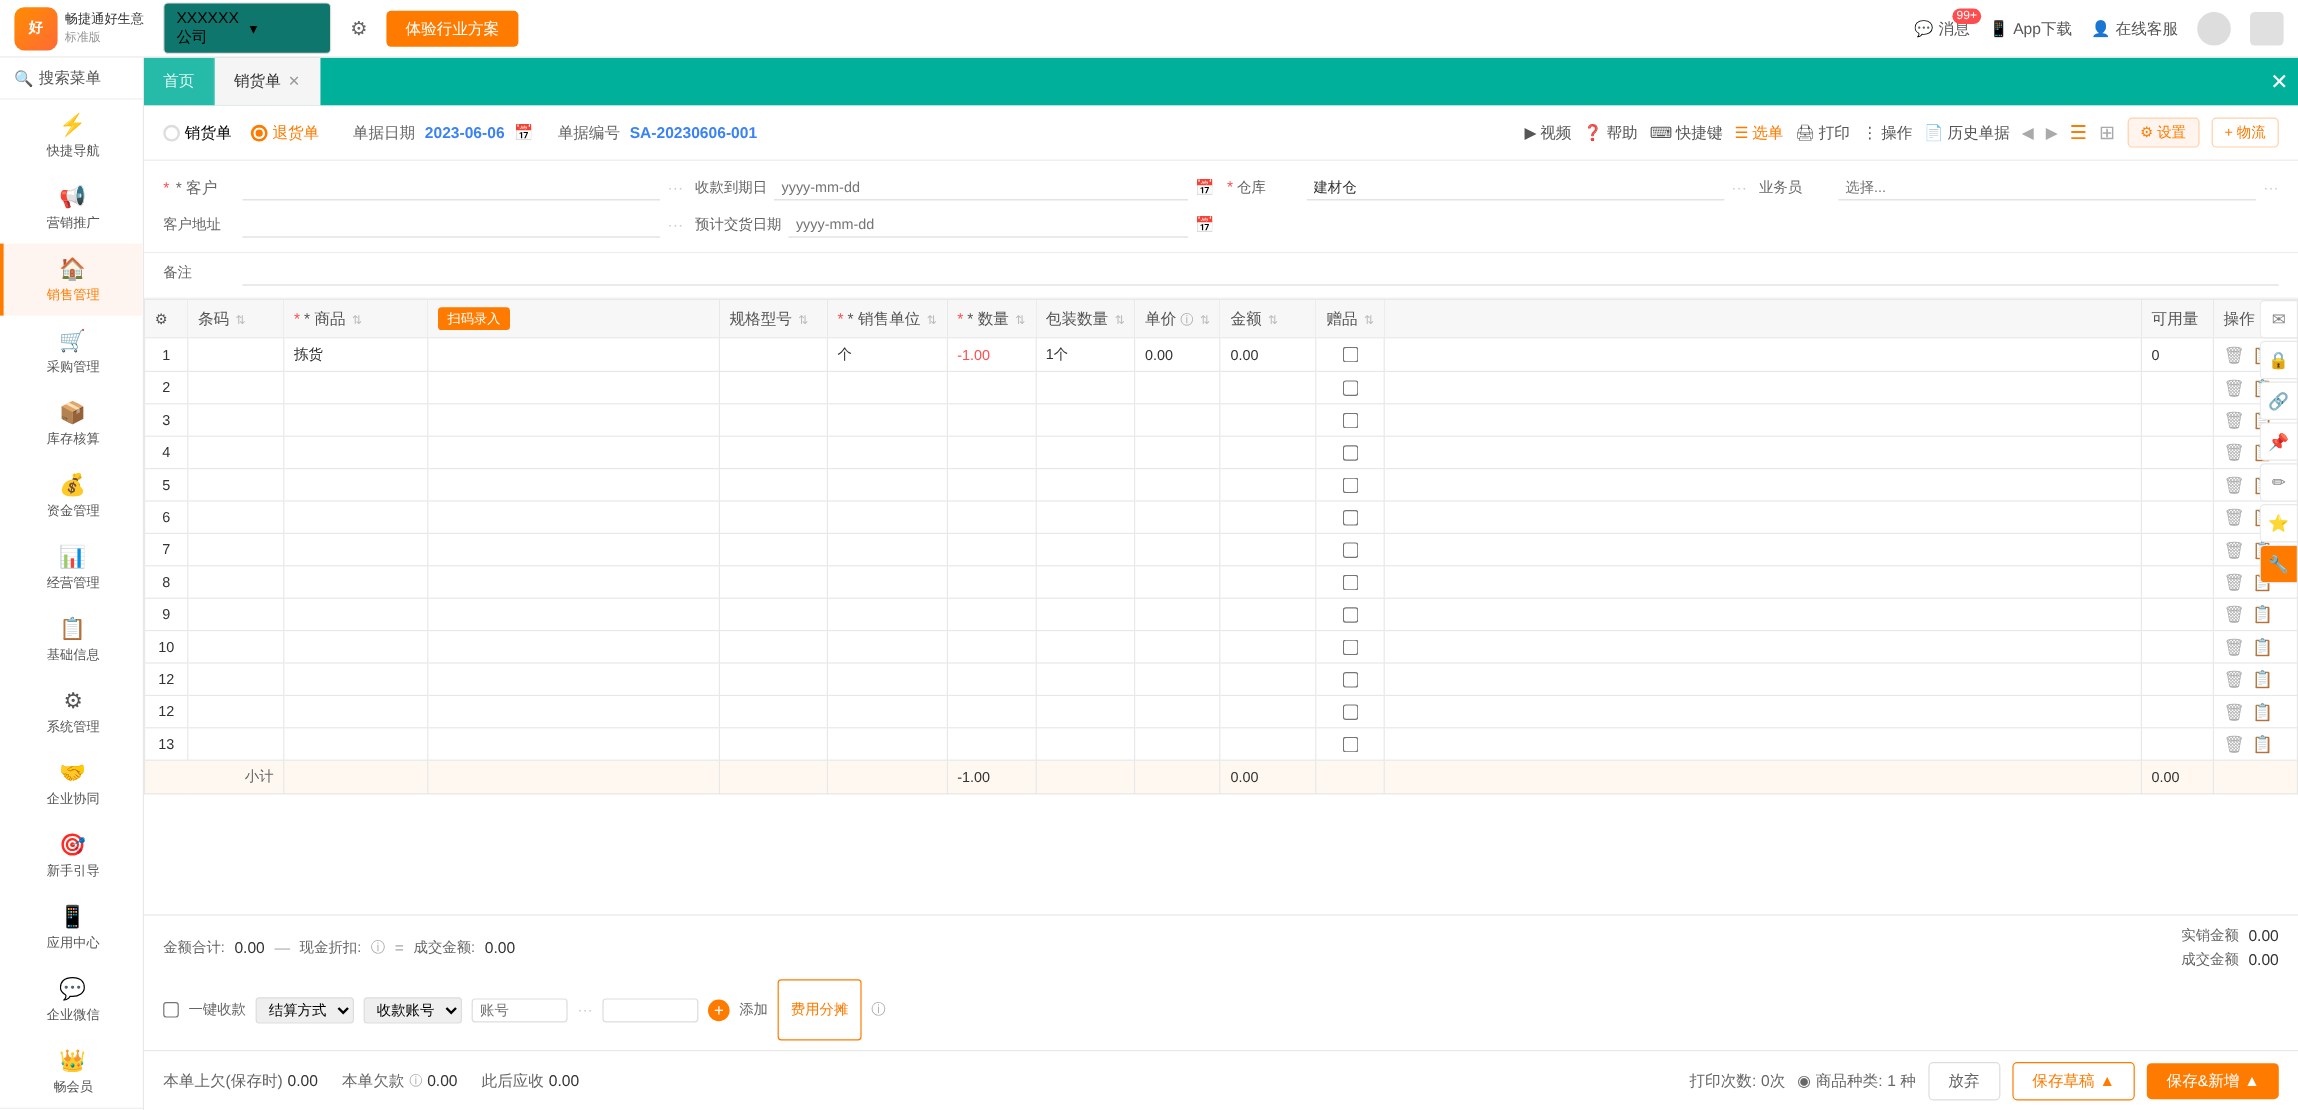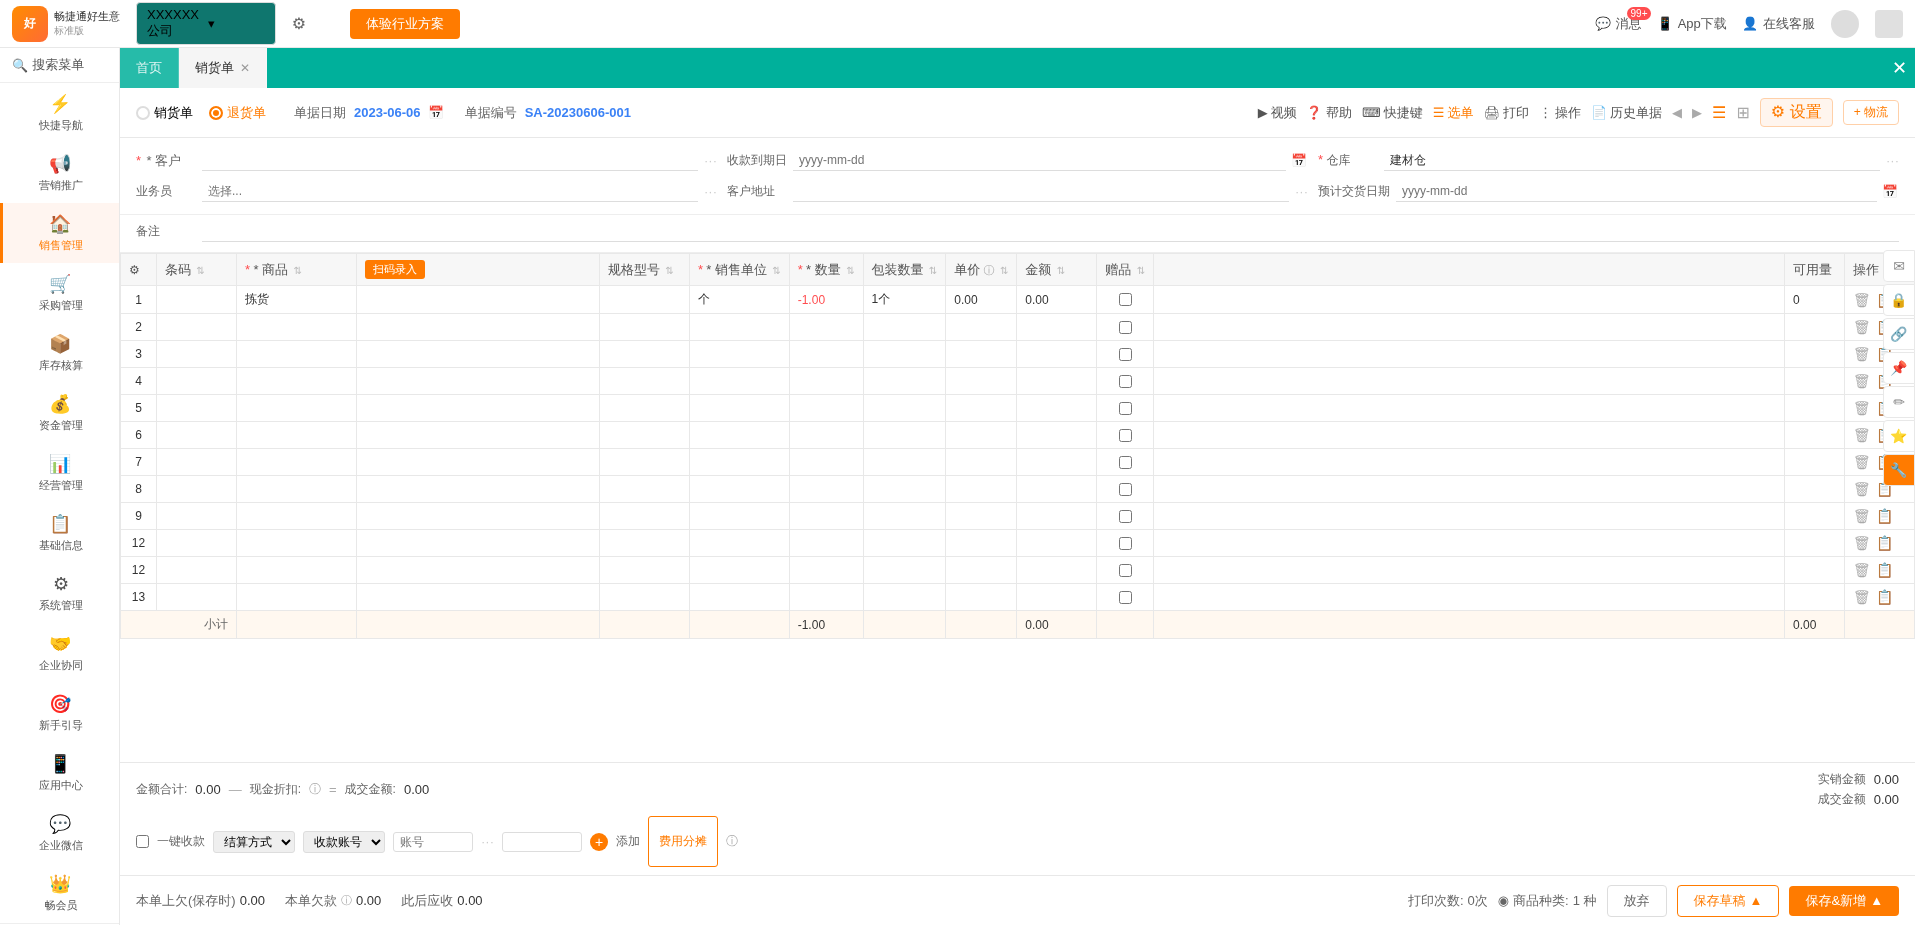--- a/index.html
+++ b/index.html
@@ -49,21 +49,20 @@
       display: flex; align-items: center; justify-content: center;
     }
     .trial-btn {
       background: #ff7b00;
       color: white;
       border: none;
       padding: 6px 16px;
       border-radius: 4px;
       cursor: pointer;
       font-size: 13px;
-      margin-left: 28px;
     }
     .top-right {
       margin-left: auto;
       display: flex; align-items: center; gap: 16px;
     }
     .top-right-item {
       display: flex; align-items: center; gap: 4px;
       cursor: pointer; color: #555; font-size: 12px;
       position: relative;
     }
@@ -153,37 +152,37 @@
     .meta-label { color: #666; }
     .meta-value { color: #3b82f6; font-weight: 700; }
     .header-actions { margin-left: auto; display: flex; align-items: center; gap: 10px; }
     .action-link { color: #555; cursor: pointer; font-size: 12px; display: flex; align-items: center; gap: 3px; }
     .btn-setting {
       background: #fff5ee;
       color: #ff7b00;
       border: 1px solid #ffd0a8;
       padding: 3px 10px;
       border-radius: 4px;
-      cursor: pointer; font-size: 16px;
+      cursor: pointer; font-size: 12px;
     }
     .btn-logistics {
       background: #fff;
       color: #ff7b00;
       border: 1px solid #ffd0a8;
       padding: 3px 10px;
       border-radius: 4px;
       cursor: pointer; font-size: 12px;
     }
 
     
     .form-fields {
       background: #fff;
       padding: 12px 16px;
       display: grid;
-      grid-template-columns: 1fr 1fr 1fr;
+      grid-template-columns: 1fr 1fr 1fr 1fr;
       gap: 10px;
       border-bottom: 1px solid #eee;
       flex-shrink: 0;
     }
     .field-row { display: flex; align-items: center; gap: 6px; }
     .field-label { color: #666; min-width: 60px; font-size: 12px; }
     .required { color: #ff4d4f; }
     .field-input {
       flex: 1;
       border: none;
@@ -835,20 +834,45 @@
     <td style="min-width:200px;"></td>
     <td class="col-available"></td>
     <td class="col-action">
       <div class="action-icons">
         <span class="action-icon" title="删除">🗑</span>
         <span class="action-icon" title="复制">📋</span>
       </div>
     </td>
   </tr>
               <tr>
+    <td class="col-num">10</td>
+    <td class="col-barcode"><input style="border: none; outline: none; width: 100%; font-size: 12px;" value=""></td>
+    <td class="col-product"></td>
+    <td></td>
+    <td class="col-spec"></td>
+    <td class="col-unit"></td>
+    <td class="col-qty" style=""></td>
+    <td class="col-pkg"></td>
+    <td class="col-price"></td>
+    <td class="col-amount"></td>
+    <td class="col-gift">
+                  <div class="checkbox-cell">
+                    <input type="checkbox" style="">
+                  </div>
+                </td>
+    <td style="min-width:200px;"></td>
+    <td class="col-available"></td>
+    <td class="col-action">
+      <div class="action-icons">
+        <span class="action-icon" title="删除">🗑</span>
+        <span class="action-icon" title="复制">📋</span>
+      </div>
+    </td>
+  </tr>
+              <tr>
     <td class="col-num">12</td>
     <td class="col-barcode"><input style="border: none; outline: none; width: 100%; font-size: 12px;" value=""></td>
     <td class="col-product"></td>
     <td></td>
     <td class="col-spec"></td>
     <td class="col-unit"></td>
     <td class="col-qty" style=""></td>
     <td class="col-pkg"></td>
     <td class="col-price"></td>
     <td class="col-amount"></td>

